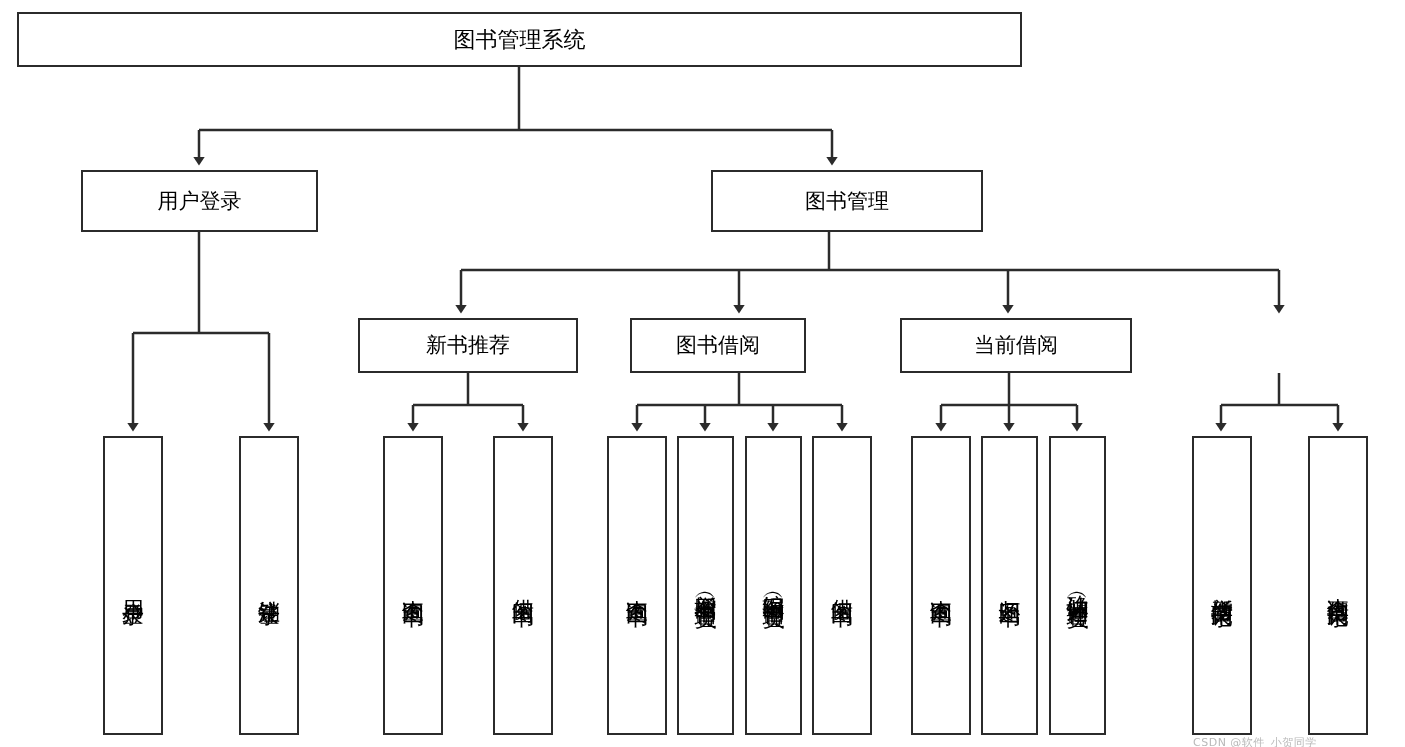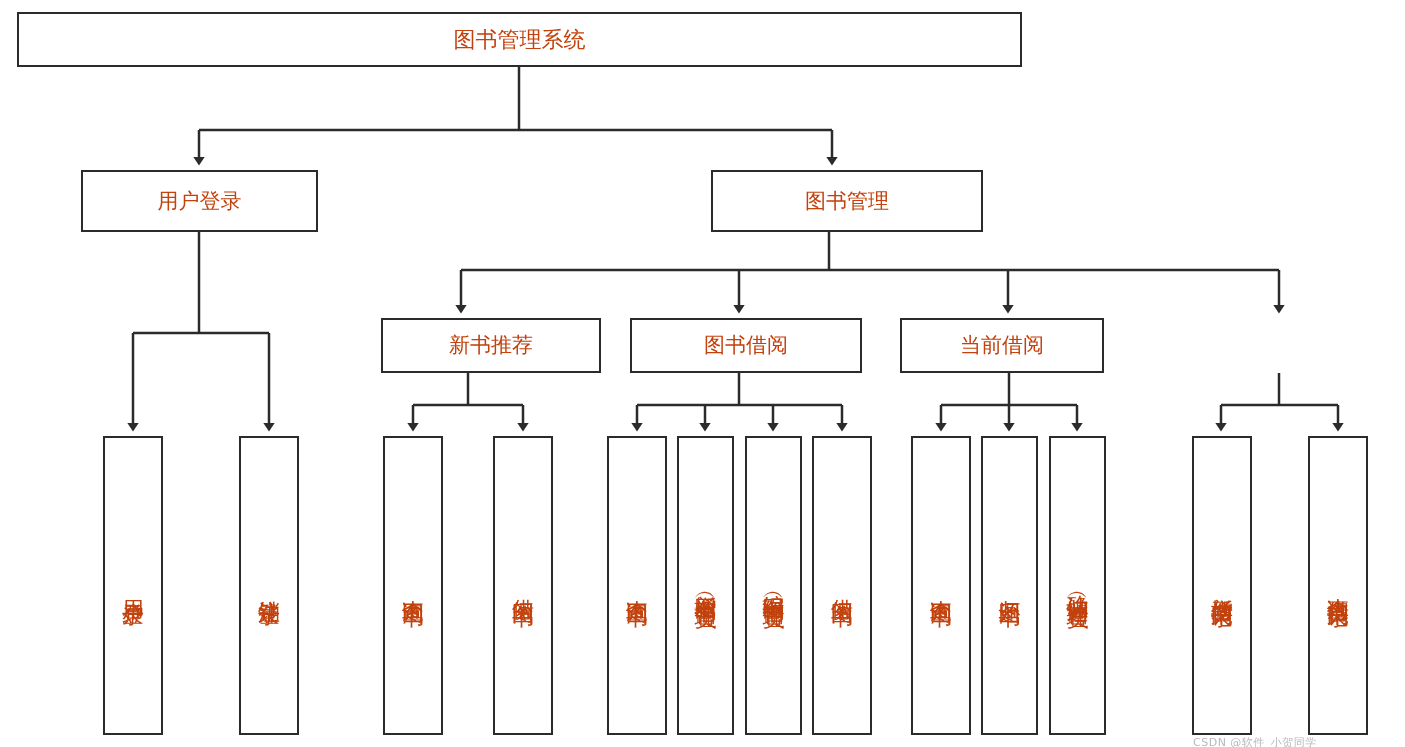--- a/index.html
+++ b/index.html
@@ -28,21 +28,21 @@
     pointer-events: none;
   }
   .node {
     position: absolute;
     box-sizing: border-box;
     background: #ffffff;
     border: 2px solid #2b2b2b;
     display: flex;
     align-items: center;
     justify-content: center;
-    color: #c2410c;
+    color: #000000;
   }
   .node-label {
     display: block;
     text-align: center;
     line-height: 1.18;
     white-space: nowrap;
   }
   .h-node .node-label {
     font-size: 21px;
   }
@@ -133,29 +133,29 @@
   </div>
 
   <div class="node h-node" style="left:81px; top:170px; width:237px; height:62px;">
     <span class="node-label">用户登录</span>
   </div>
 
   <div class="node h-node" style="left:711px; top:170px; width:272px; height:62px;">
     <span class="node-label">图书管理</span>
   </div>
 
-  <div class="node h-node" style="left:358px; top:318px; width:220px; height:55px;margin-left:23px;">
+  <div class="node h-node" style="left:358px; top:318px; width:220px; height:55px;">
     <span class="node-label">新书推荐</span>
   </div>
 
-  <div class="node h-node" style="left:630px; top:318px; width:232px; height:55px;">
+  <div class="node h-node" style="left:630px; top:318px; width:176px; height:55px;">
     <span class="node-label">图书借阅</span>
   </div>
 
-  <div class="node h-node" style="left:900px; top:318px; width:204px; height:55px;">
+  <div class="node h-node" style="left:900px; top:318px; width:232px; height:55px;">
     <span class="node-label">当前借阅</span>
   </div>
 
 
   <div class="node v-node" style="left:103px; top:436px; width:60px; height:299px;">
     <span class="node-label">用户登录</span>
   </div>
 
   <div class="node v-node" style="left:239px; top:436px; width:60px; height:299px;">
     <span class="node-label">注销登录</span>

